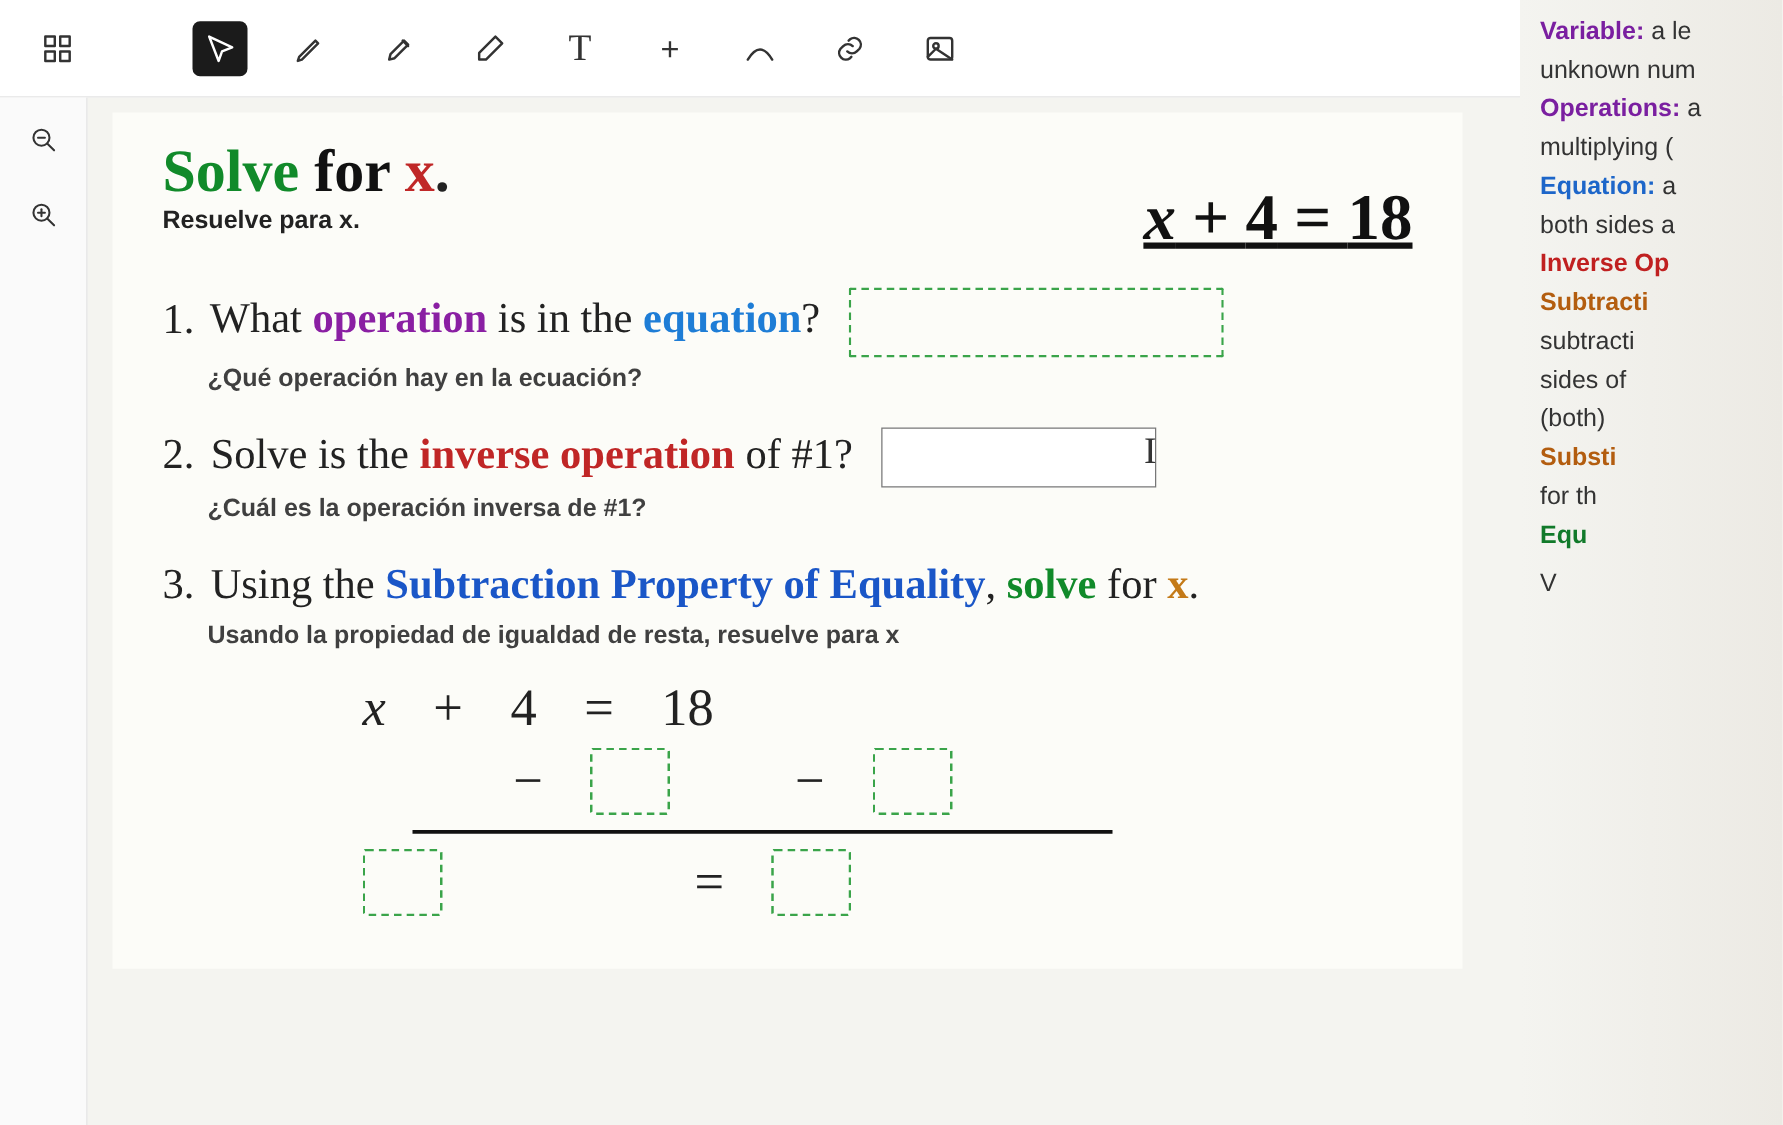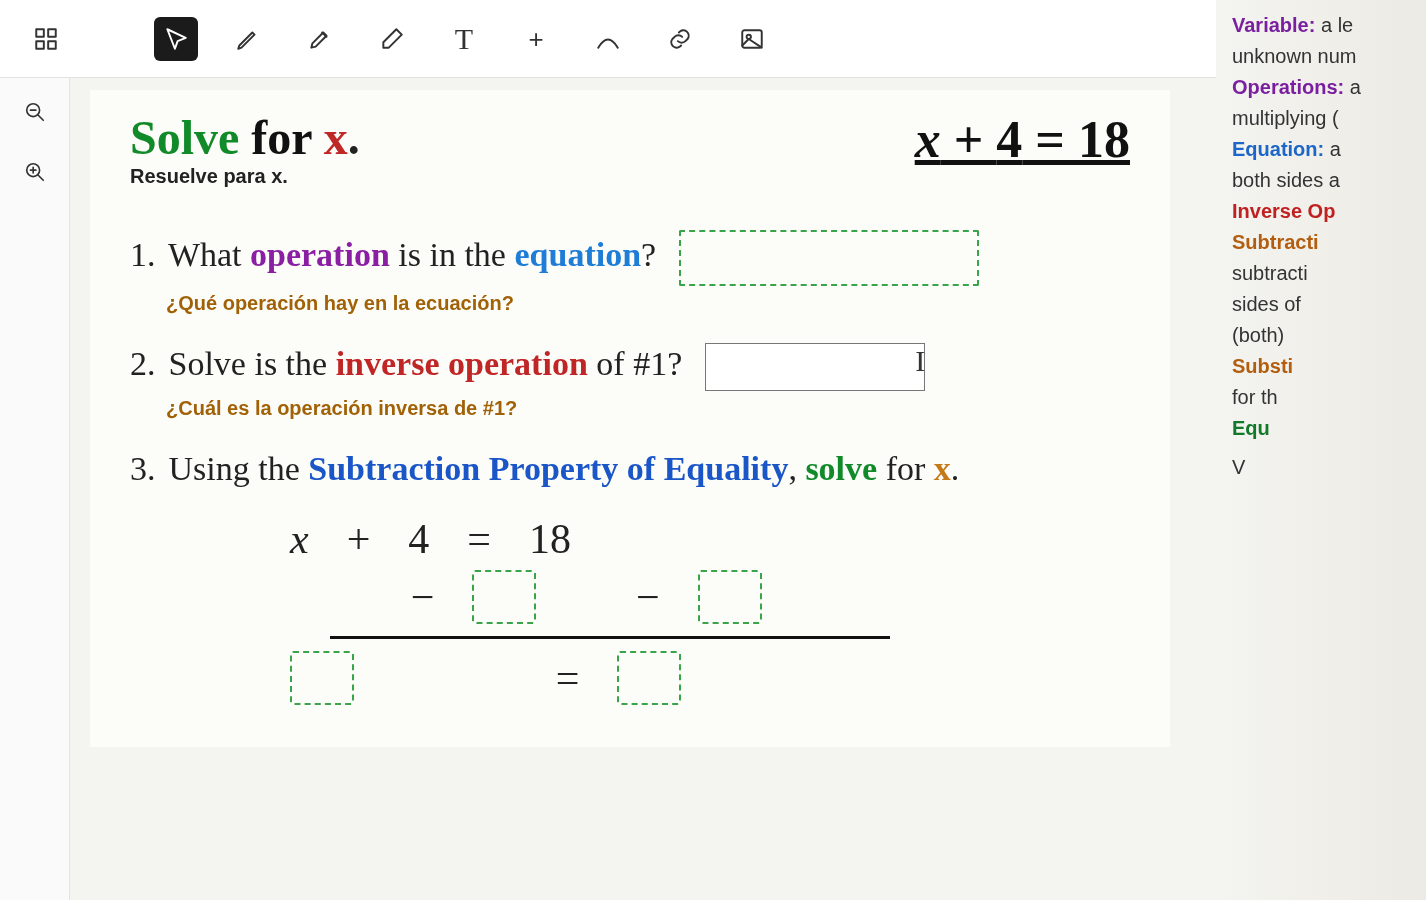--- a/index.html
+++ b/index.html
@@ -63,37 +63,37 @@
   .left-strip .tool-btn svg { width:22px; height:22px;}
 
   
   .page {
     position:absolute;
     left: 90px; top: 90px;
     width: 1080px;
     background: #fcfcf8;
     padding: 20px 40px 40px 40px;
   }
-  .title-row { display:flex; align-items:flex-start; gap:84px; margin-bottom:4px;}
+  .title-row { display:flex; align-items:flex-end; gap:84px; margin-bottom:4px;}
   .title-main { font-size: 48px; font-weight: 700; }
   .w-solve { color:#118a2a; }
   .w-for { color:#111; }
   .w-x { color:#c02828; }
   .title-sub { font-family: Arial, sans-serif; font-size:20px; font-weight:600; color:#222; margin-bottom:16px;}
   .equation {
     font-family: 'Times New Roman', serif;
     font-size: 52px; font-weight:600;
     color:#111;
     margin-left:auto;
     text-decoration:underline;
   }
   .equation .xi { font-style: italic; }
 
   .q { margin: 26px 0 6px 0; font-size: 34px; line-height:1.35;}
-  .q-es { font-family: Arial, sans-serif; font-size:20px; font-weight:600; color:#a16207; margin-left: 36px; margin-bottom: 4px;}
+  .q-es { font-family: Arial, sans-serif; font-size:20px; font-weight:600; color:#404040; margin-left: 36px; margin-bottom: 4px;}
   .num { display:inline-block; min-width:30px; }
 
   .c-op  { color:#8a1fa3; font-weight:700;}
   .c-eq  { color:#1e7dd6; font-weight:700;}
   .c-inv { color:#c02626; font-weight:700;}
   .c-sub { color:#1a56c7; font-weight:700;}
   .c-solve{ color:#118a2a; font-weight:700;}
   .c-x   { color:#c47a18; font-weight:700;}
 
   .ans-box, .ans-box-dashed {
@@ -265,20 +265,21 @@
   <div class="q">
     <span class="num">2.</span><span> Solve is the </span><span class="c-inv">inverse operation</span><span> of #1?</span>
     <span class="ans-box"></span>
     <span class="cursor" style="position:relative;left:-18px;top:-4px;">I</span>
   </div>
   <div class="q-es">¿Cuál es la operación inversa de #1?</div>
 
   <div class="q">
     <span class="num">3.</span><span> Using the </span><span class="c-sub">Subtraction Property of Equality</span><span>, </span><span class="c-solve">solve</span><span> for </span><span class="c-x">x</span><span>.</span>
   </div>
+  <div class="q-es">Usando la propiedad de igualdad de resta, resuelve para x</div>
 
   <div class="work">
     <div class="work-row">
       <span class="sym">x</span>
       <span>+</span>
       <span>4</span>
       <span>=</span>
       <span>18</span>
     </div>
     <div class="work-row">

